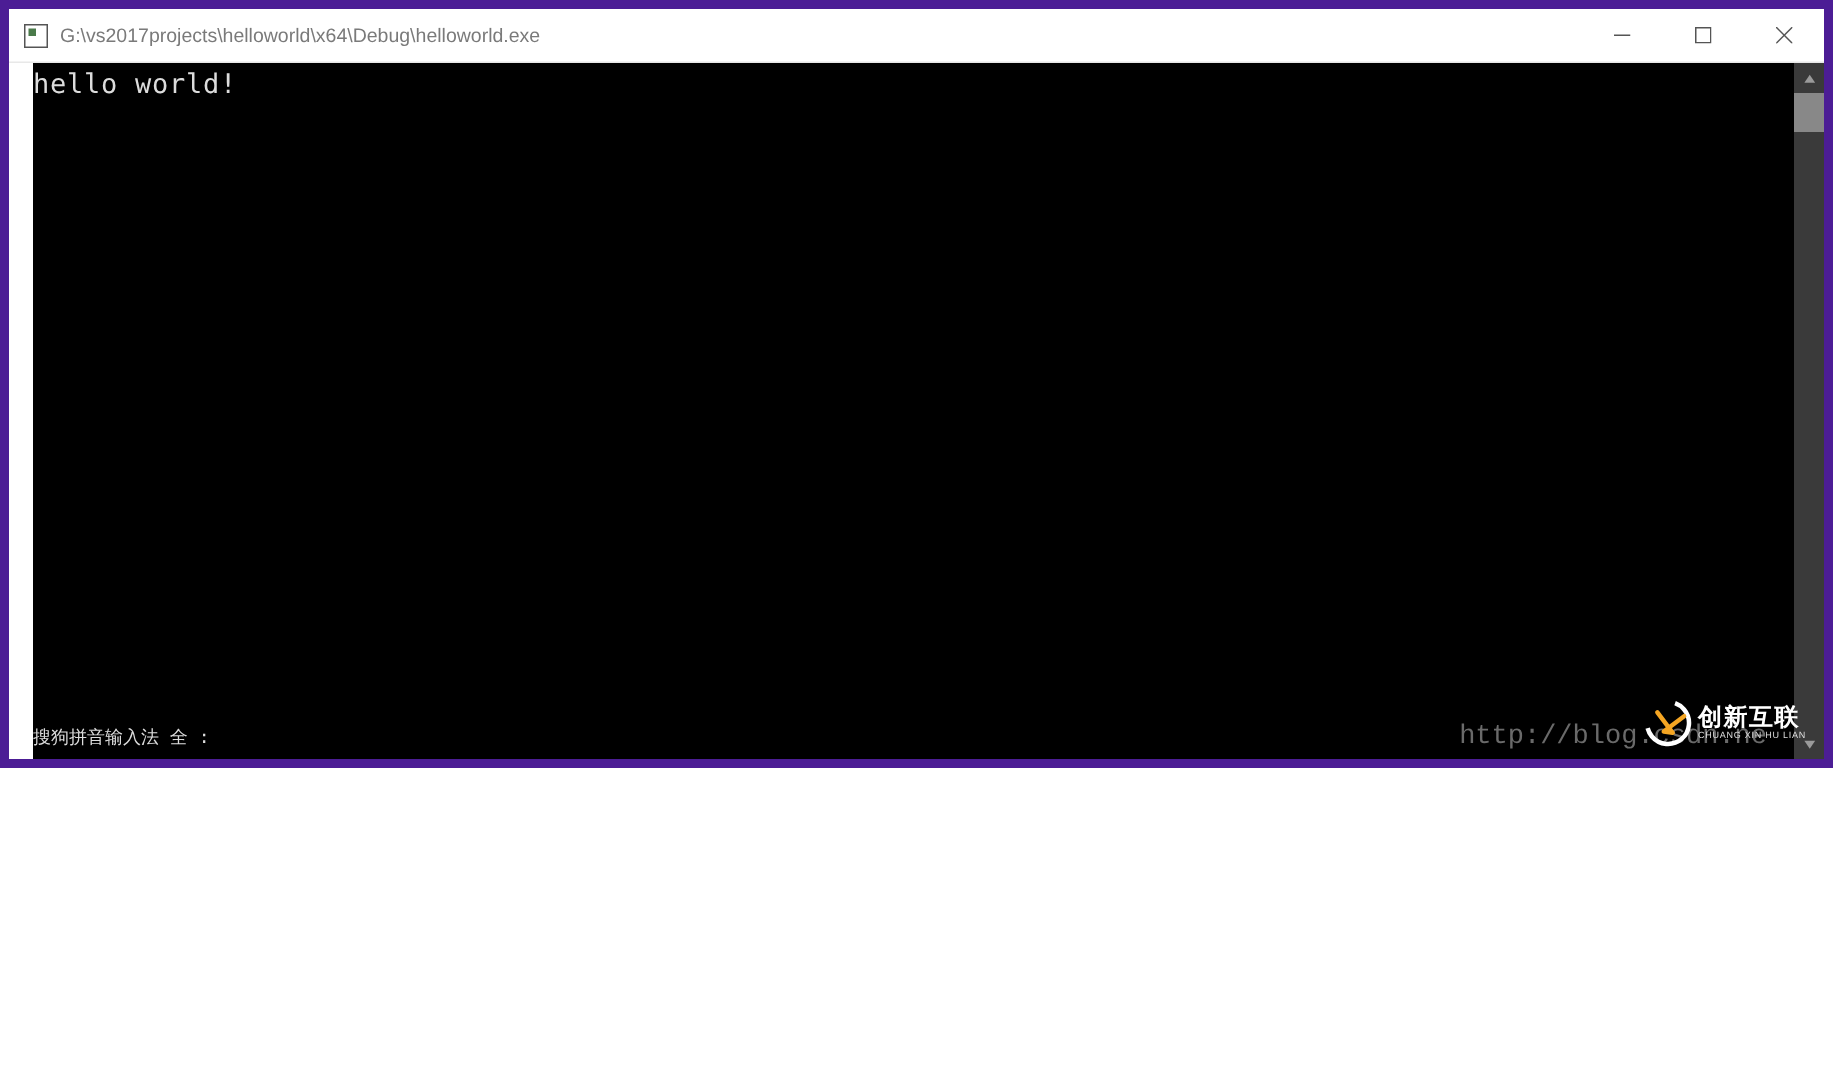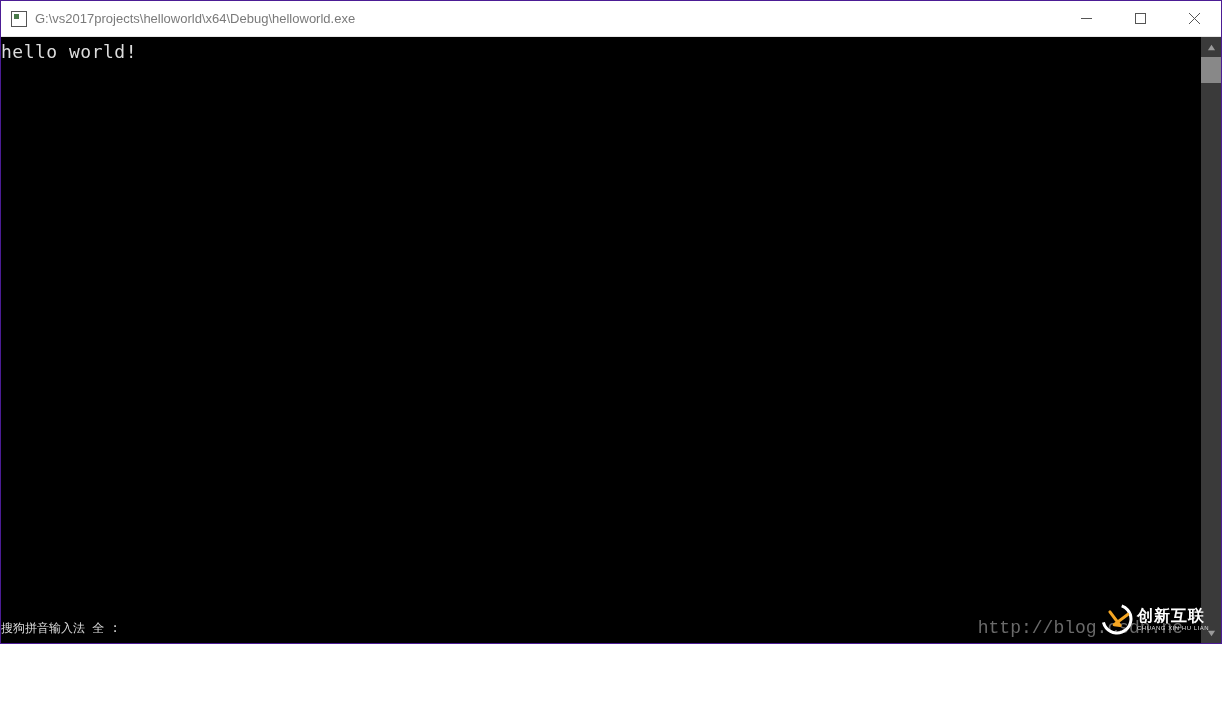--- a/index.html
+++ b/index.html
@@ -10,22 +10,22 @@
     body {
       width: 1222px;
       height: 728px;
       font-family: "Segoe UI", Tahoma, sans-serif;
       background: #ffffff;
       overflow: hidden;
       position: relative;
     }
     .window {
       width: 1222px;
-      height: 644px;
-      border: 1px solid #4c1d95;
+      height: 512px;
+      border: 6px solid #4c1d95;
       display: flex;
       flex-direction: column;
       position: relative;
     }
     .titlebar {
       height: 36px;
       background: #ffffff;
       display: flex;
       align-items: center;
       flex-shrink: 0;
@@ -76,20 +76,21 @@
       height: 11px;
       stroke: #555;
       stroke-width: 1;
       fill: none;
     }
     .content-wrap {
       flex: 1;
       display: flex;
       min-height: 0;
       position: relative;
+      padding-left: 16px;
     }
     .console {
       flex: 1;
       background: #000000;
       color: #d4d4d4;
       font-family: "NSimSun", "SimSun", "Consolas", monospace;
       font-size: 18px;
       line-height: 22px;
       position: relative;
       overflow: hidden;

